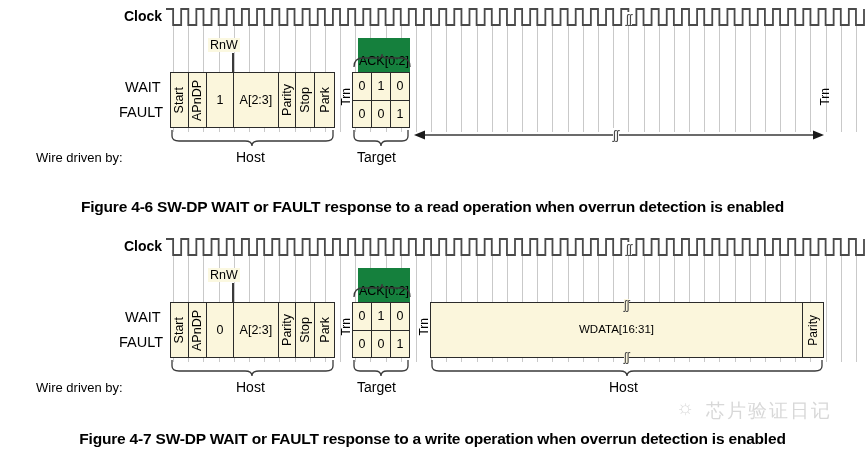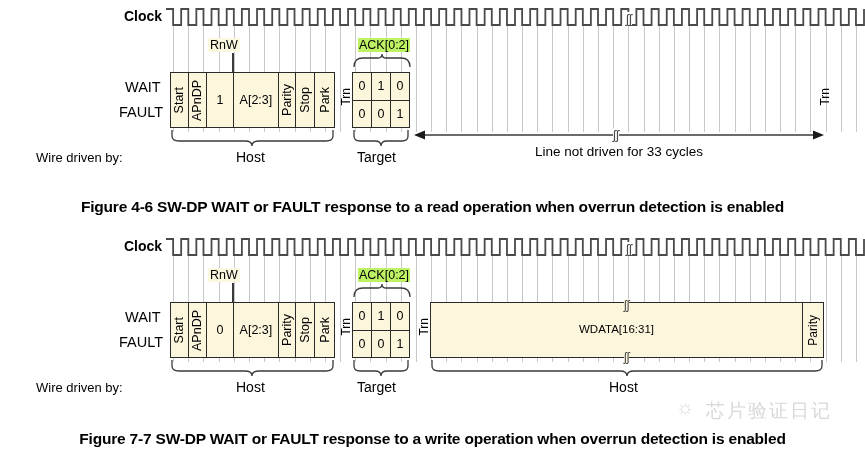--- a/index.html
+++ b/index.html
@@ -26,21 +26,21 @@
   #cap1{top:198px;}
   #cap2{top:430px;}
 
   
   .lbl{position:absolute;white-space:nowrap;}
   .clock-lbl{font-weight:bold;font-size:14px;}
   .sig-lbl{font-size:14.5px;}
   .drv-lbl{font-size:13px;}
   .brace-lbl{font-size:14px;}
   .note-lbl{font-size:13.5px;text-align:center;}
-  .ack-lbl{font-size:12.5px;background:#bef264;padding:0 1px;}
+  .ack-lbl{font-size:12.5px;background:#15803d;padding:16px 1px;}
   .rnw-lbl{font-size:12.5px;background:#fbf8e0;padding:0 2px;}
 
   
   .grid{position:absolute;width:1px;background:#c9c9c9;}
 
   
   .clk-svg{position:absolute;}
 
   
   .cellbox{
@@ -256,21 +256,20 @@
 
   <div class="lbl drv-lbl" style="left:36px;top:150px;">Wire driven by:</div>
 
   <svg style="position:absolute;left:414px;top:128px;" width="410" height="14">
     <line x1="8" y1="7" x2="402" y2="7" stroke="#3a3a3a" stroke-width="1.4"></line>
     <path d="M0,7 L11,2.5 L11,11.5 Z" fill="#1a1a1a"></path>
     <path d="M410,7 L399,2.5 L399,11.5 Z" fill="#1a1a1a"></path>
   </svg>
   <div class="squig" style="left:613px;top:128px;">ʃʃ</div>
 
-  <div class="lbl note-lbl" style="left:459px;top:144px;width:320px;">Line not driven for 33 cycles</div>
 
   <div class="squig" style="left:626px;top:12px;">ʃʃ</div>
 </div>
 
 <div class="caption" id="cap1">Figure 4-6 SW-DP WAIT or FAULT response to a read operation when overrun detection is enabled</div>
 
 <div class="fig" id="fig2">
 
   <div class="lbl clock-lbl" style="left:124px;top:8px;">Clock</div>
 
@@ -403,16 +402,16 @@
   <svg style="position:absolute;left:430px;top:130px;" width="394" height="16">
     <path d="M2,0 L2,6 Q2,11 9,11 L190,11 Q197,11 197,16 Q197,11 204,11 L385,11 Q392,11 392,6 L392,0" fill="none" stroke="#3a3a3a" stroke-width="1.3"></path>
   </svg>
   <div class="lbl brace-lbl" style="left:609px;top:149px;">Host</div>
 
   <div class="lbl drv-lbl" style="left:36px;top:150px;">Wire driven by:</div>
 
   <div class="squig" style="left:626px;top:12px;">ʃʃ</div>
 </div>
 
-<div class="caption" id="cap2">Figure 7-7 SW-DP WAIT or FAULT response to a write operation when overrun detection is enabled</div>
+<div class="caption" id="cap2">Figure 4-7 SW-DP WAIT or FAULT response to a write operation when overrun detection is enabled</div>
 
 <div class="wm-ico" style="left:676px;top:396px;">☼</div>
 <div class="wm" style="left:706px;top:398px;text-align:center;">芯片验证日记</div>
 
 </body></html>

